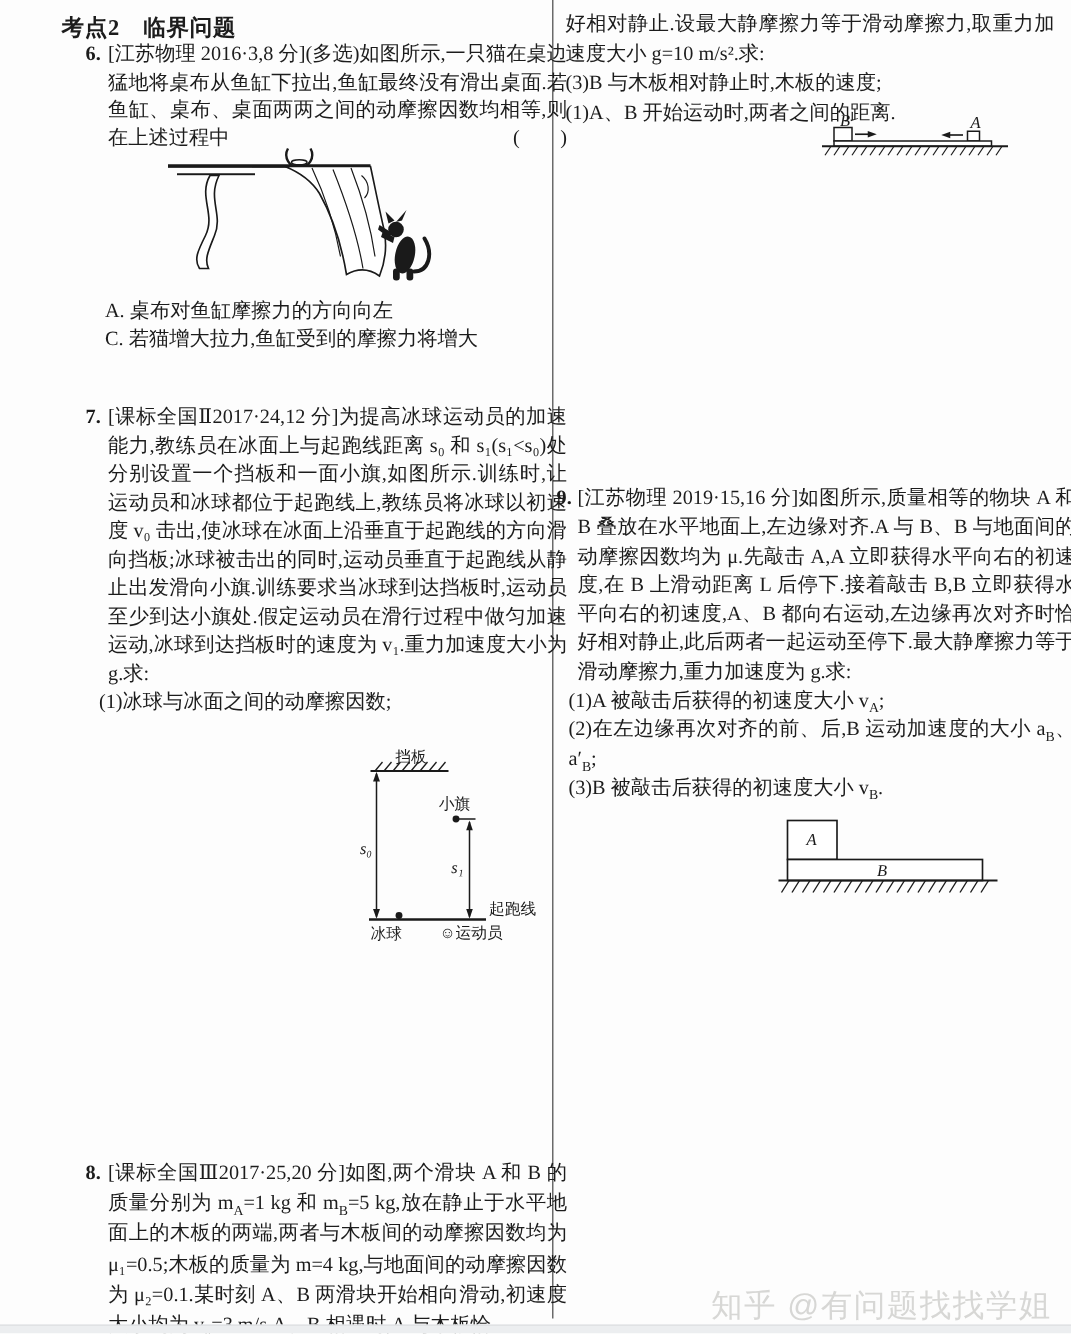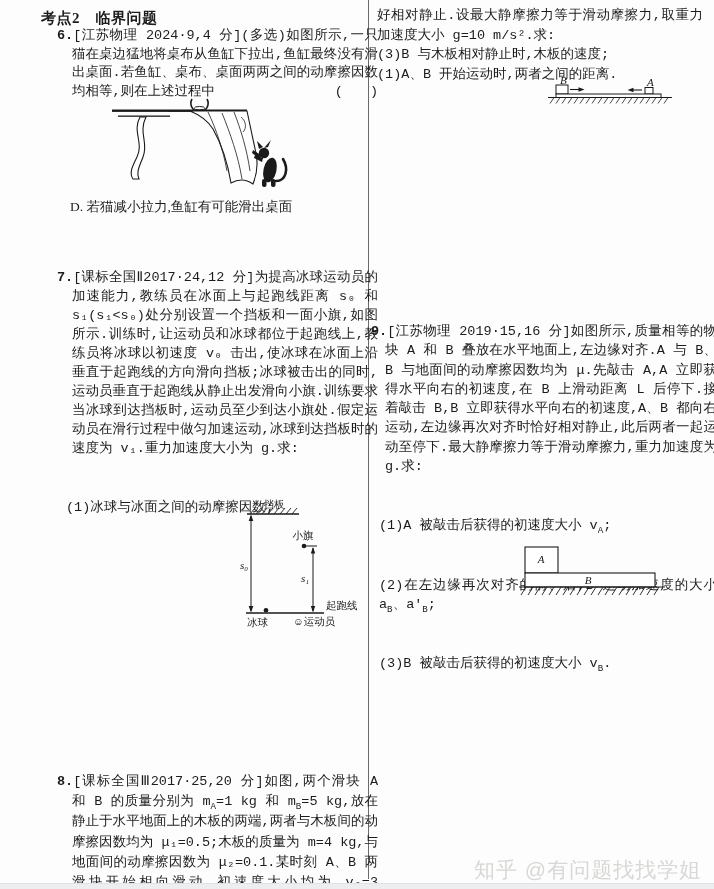--- a/index.html
+++ b/index.html
@@ -4,25 +4,25 @@
 <style>
   html,body { margin:0; padding:0; background:#ffffff; }
   .page {
     position:relative; width:714px; height:889px; background:#fdfdfd;
     overflow:hidden; color:#1c1c1c;
     font-family:"Liberation Serif","DejaVu Serif",serif;
     font-size:13.5px;
   }
   .abs { position:absolute; }
   .hdr { font-weight:bold; font-size:15px; letter-spacing:0.5px; }
-  .prob { text-align:justify;font-family:Liberation Mono, monospace; }
+  .prob { text-align:justify; }
   .hang { padding-left:15px; }
   .pnum { float:left; margin-left:-15px; font-weight:bold; }
   .ansblank { float:right; }
-  .subq { margin-left:-6px;margin-top:40px; }
+  .subq { margin-left:-6px; }
   sub { font-size:0.68em; line-height:0; }
   .divider { width:1px; background:#6a6a6a; }
   .figlabel { font-size:10.5px; fill:#1a1a1a; }
   .figvar { font-size:11px; font-style:italic; fill:#1a1a1a; }
   .watermark {
     font-family:"Liberation Sans","DejaVu Sans",sans-serif;
     font-size:21px; color:#d7d7d5; letter-spacing:1px; white-space:nowrap;text-align:center;
   }
   .bottom-strip { background:#eceef0; border-top:1px solid #e0e2e4; }
   svg text { user-select:none; }
@@ -30,21 +30,21 @@
 </head>
 <body>
 
 <div class="page">
 
   <div class="abs divider" style="left:368px; top:0; height:879px;"></div>
 
   <div class="abs hdr" style="left:41px; top:9px;">考点2　临界问题</div>
 
   <div class="abs prob hang" style="left:57px; top:27px; width:306px; line-height:18.6px;">
-    <span class="pnum">6.</span><span>[江苏物理 2024·9,4 分](多选)如图所示,一只猫在桌边猛地将桌布从鱼缸下拉出,鱼缸最终没有滑出桌面.若鱼缸、桌布、桌面两两之间的动摩擦因数均相等,则在上述过程中</span><span class="ansblank">(　　)</span>
+    <span class="pnum">6.</span><span>[江苏物理 2016·3,8 分](多选)如图所示,一只猫在桌边猛地将桌布从鱼缸下拉出,鱼缸最终没有滑出桌面.若鱼缸、桌布、桌面两两之间的动摩擦因数均相等,则在上述过程中</span><span class="ansblank">(　　)</span>
   </div>
 
   <svg class="abs" style="left:110px; top:95px;" width="190" height="98" viewBox="0 0 190 98">
     <g>
       <path d="M82,4 A 8.6,8.6 0 1 0 97,4" fill="none" stroke="#1a1a1a" stroke-width="1.6"></path>
       <ellipse cx="89.5" cy="13.2" rx="5.2" ry="1.7" fill="none" stroke="#1a1a1a" stroke-width="1"></ellipse>
     </g>
     <g>
       <rect x="2" y="14.5" width="135" height="2.4" fill="#1a1a1a"></rect>
       <rect x="8" y="20.5" width="52" height="1.3" fill="#1a1a1a"></rect>
@@ -64,21 +64,22 @@
       <path d="M151,60 L143,55 L142,58 L150,64 Z"></path>
       <path d="M153,63 L145,60 L144,63 L152,67 Z"></path>
       <ellipse cx="160" cy="75" rx="6.5" ry="12.5" transform="rotate(12 160 75)"></ellipse>
       <rect x="152" y="84" width="4.5" height="8" rx="2"></rect>
       <rect x="161" y="84" width="4.5" height="8" rx="2"></rect>
       <path d="M166,86 C176,86 179,74 173,64" fill="none" stroke="#1a1a1a" stroke-width="2.6" stroke-linecap="round"></path>
     </g>
   </svg>
 
   <div class="abs" style="left:70px; top:197px; width:294px; line-height:19px;">
-    <div>D. 若猫减小拉力,鱼缸有可能滑出桌面</div>
+    <div>A. 桌布对鱼缸摩擦力的方向向左</div>
+    <div>C. 若猫增大拉力,鱼缸受到的摩擦力将增大</div>
   </div>
 
   <div class="abs prob hang" style="left:57px; top:268px; width:306px; line-height:19px;">
     <span class="pnum">7.</span><span>[课标全国Ⅱ2017·24,12 分]为提高冰球运动员的加速能力,教练员在冰面上与起跑线距离 s₀ 和 s₁(s₁&lt;s₀)处分别设置一个挡板和一面小旗,如图所示.训练时,让运动员和冰球都位于起跑线上,教练员将冰球以初速度 v₀ 击出,使冰球在冰面上沿垂直于起跑线的方向滑向挡板;冰球被击出的同时,运动员垂直于起跑线从静止出发滑向小旗.训练要求当冰球到达挡板时,运动员至少到达小旗处.假定运动员在滑行过程中做匀加速运动,冰球到达挡板时的速度为 v₁.重力加速度大小为 g.求:</span>
     <div class="subq">(1)冰球与冰面之间的动摩擦因数;</div>
   </div>
 
   <svg class="abs" style="left:200px; top:498px;" width="160" height="135" viewBox="0 0 160 135">
     <text class="figlabel" x="74" y="10" text-anchor="middle">挡板</text>
     <g stroke="#1a1a1a">

